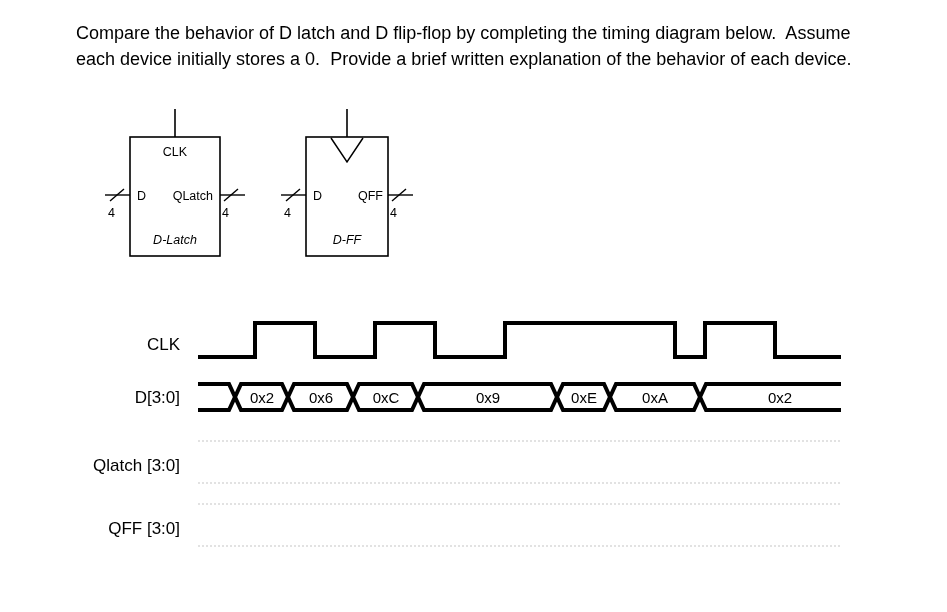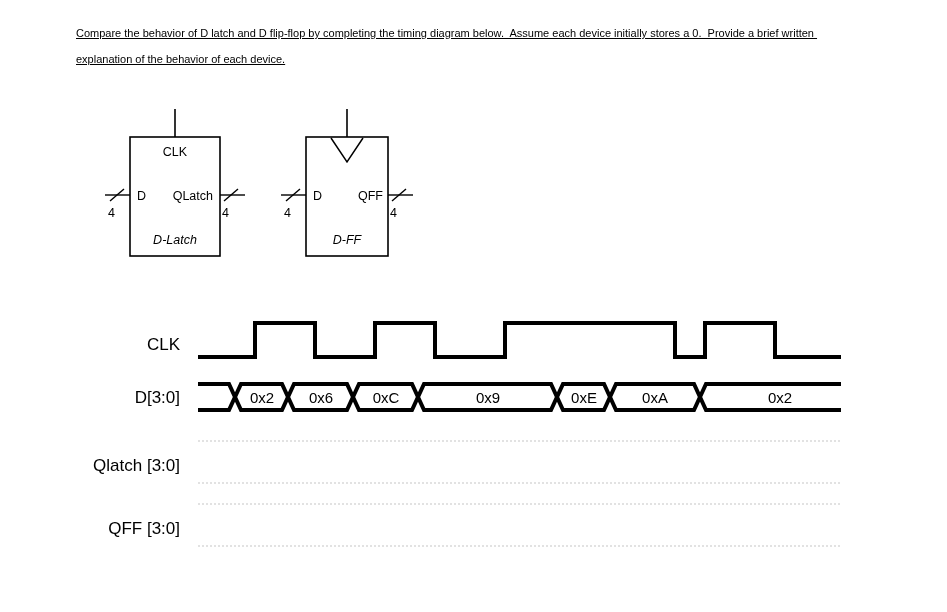--- a/index.html
+++ b/index.html
@@ -16,25 +16,24 @@
     width: 947px;
     height: 612px;
     background: #ffffff;
     overflow: hidden;
   }
   #prompt-text {
     position: absolute;
     left: 76px;
     top: 20px;
     width: 790px;
-    font-size: 11px;
+    font-size: 18px;
     line-height: 26px;
     color: #000000;
     white-space: pre-wrap;
-    text-decoration: underline;
   }
   #block-diagram-area {
     position: absolute;
     left: 0px;
     top: 100px;
     width: 947px;
     height: 175px;
   }
   #timing-area {
     position: absolute;

